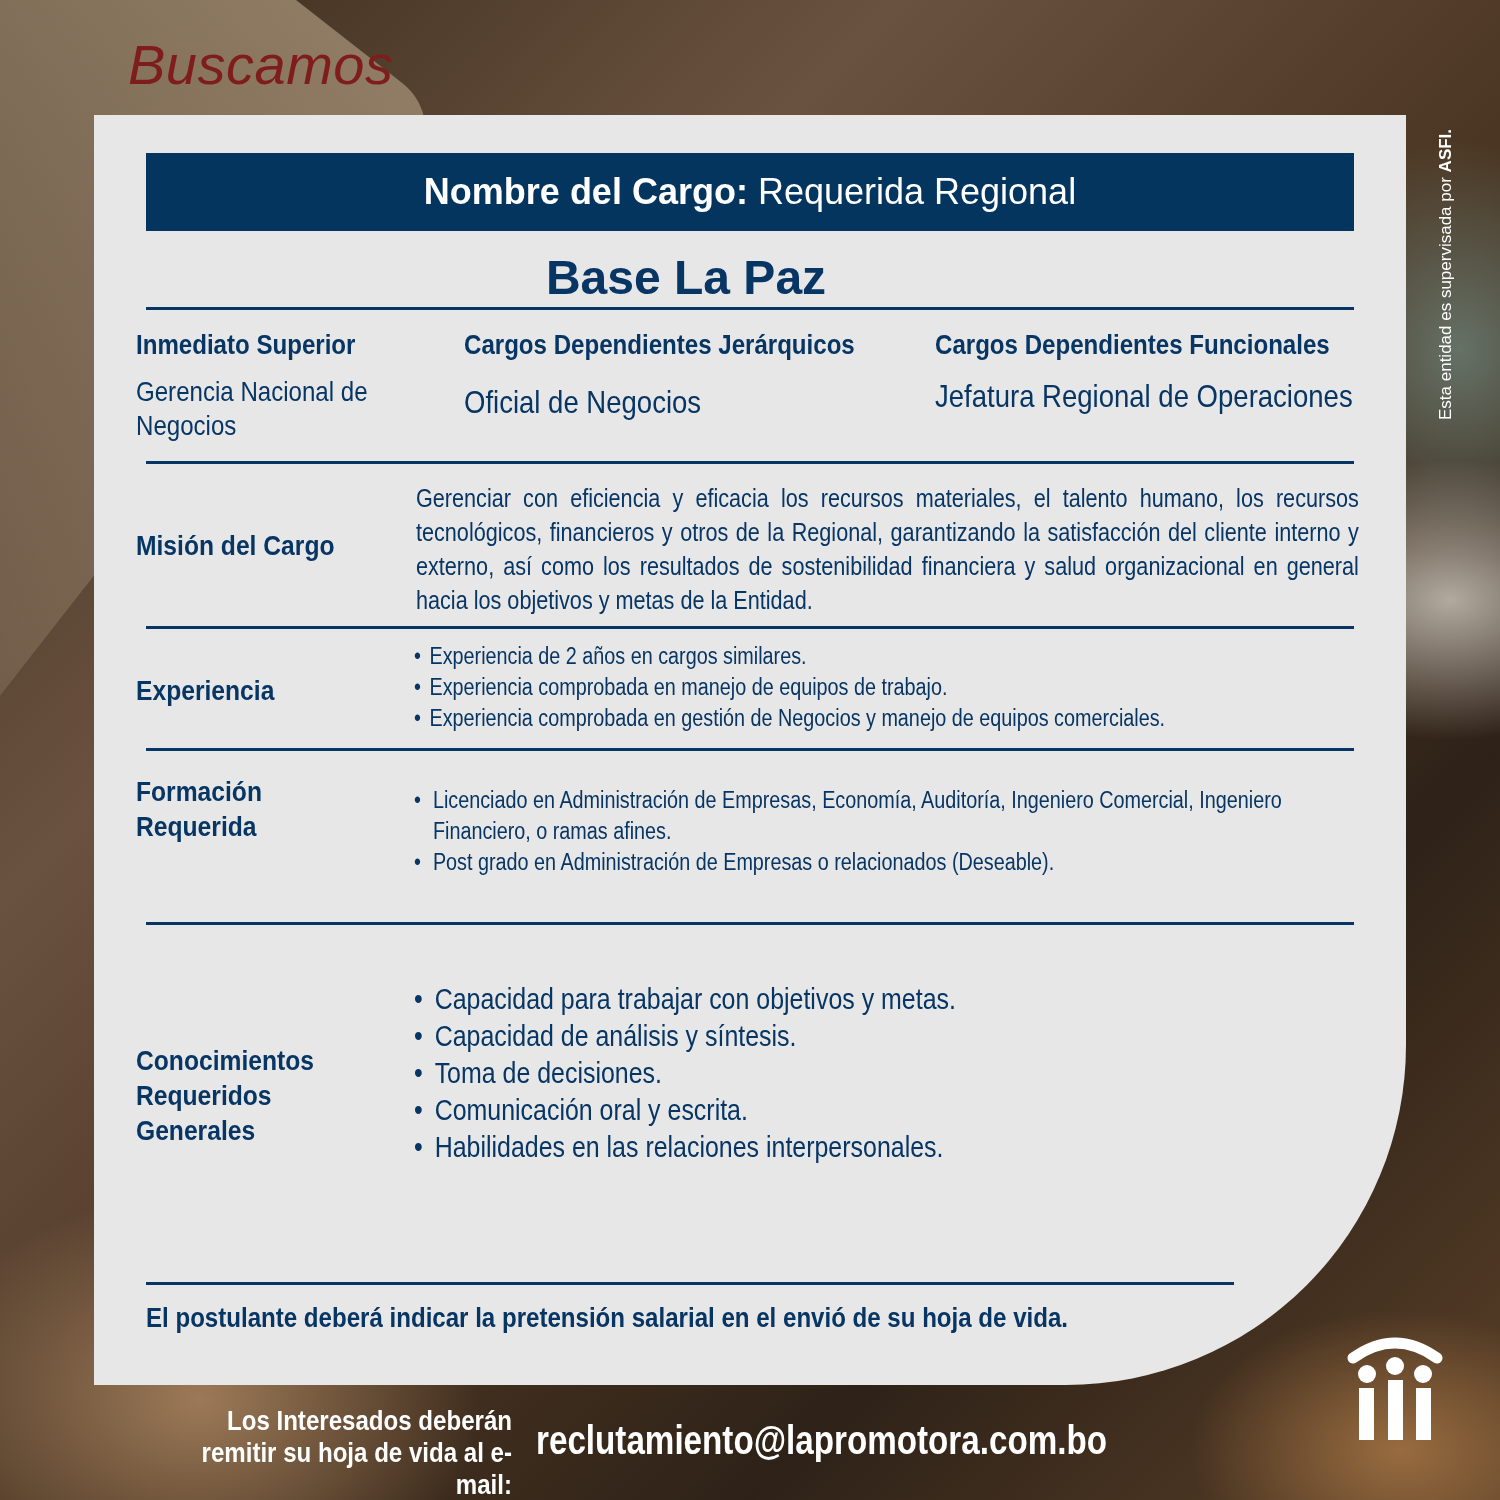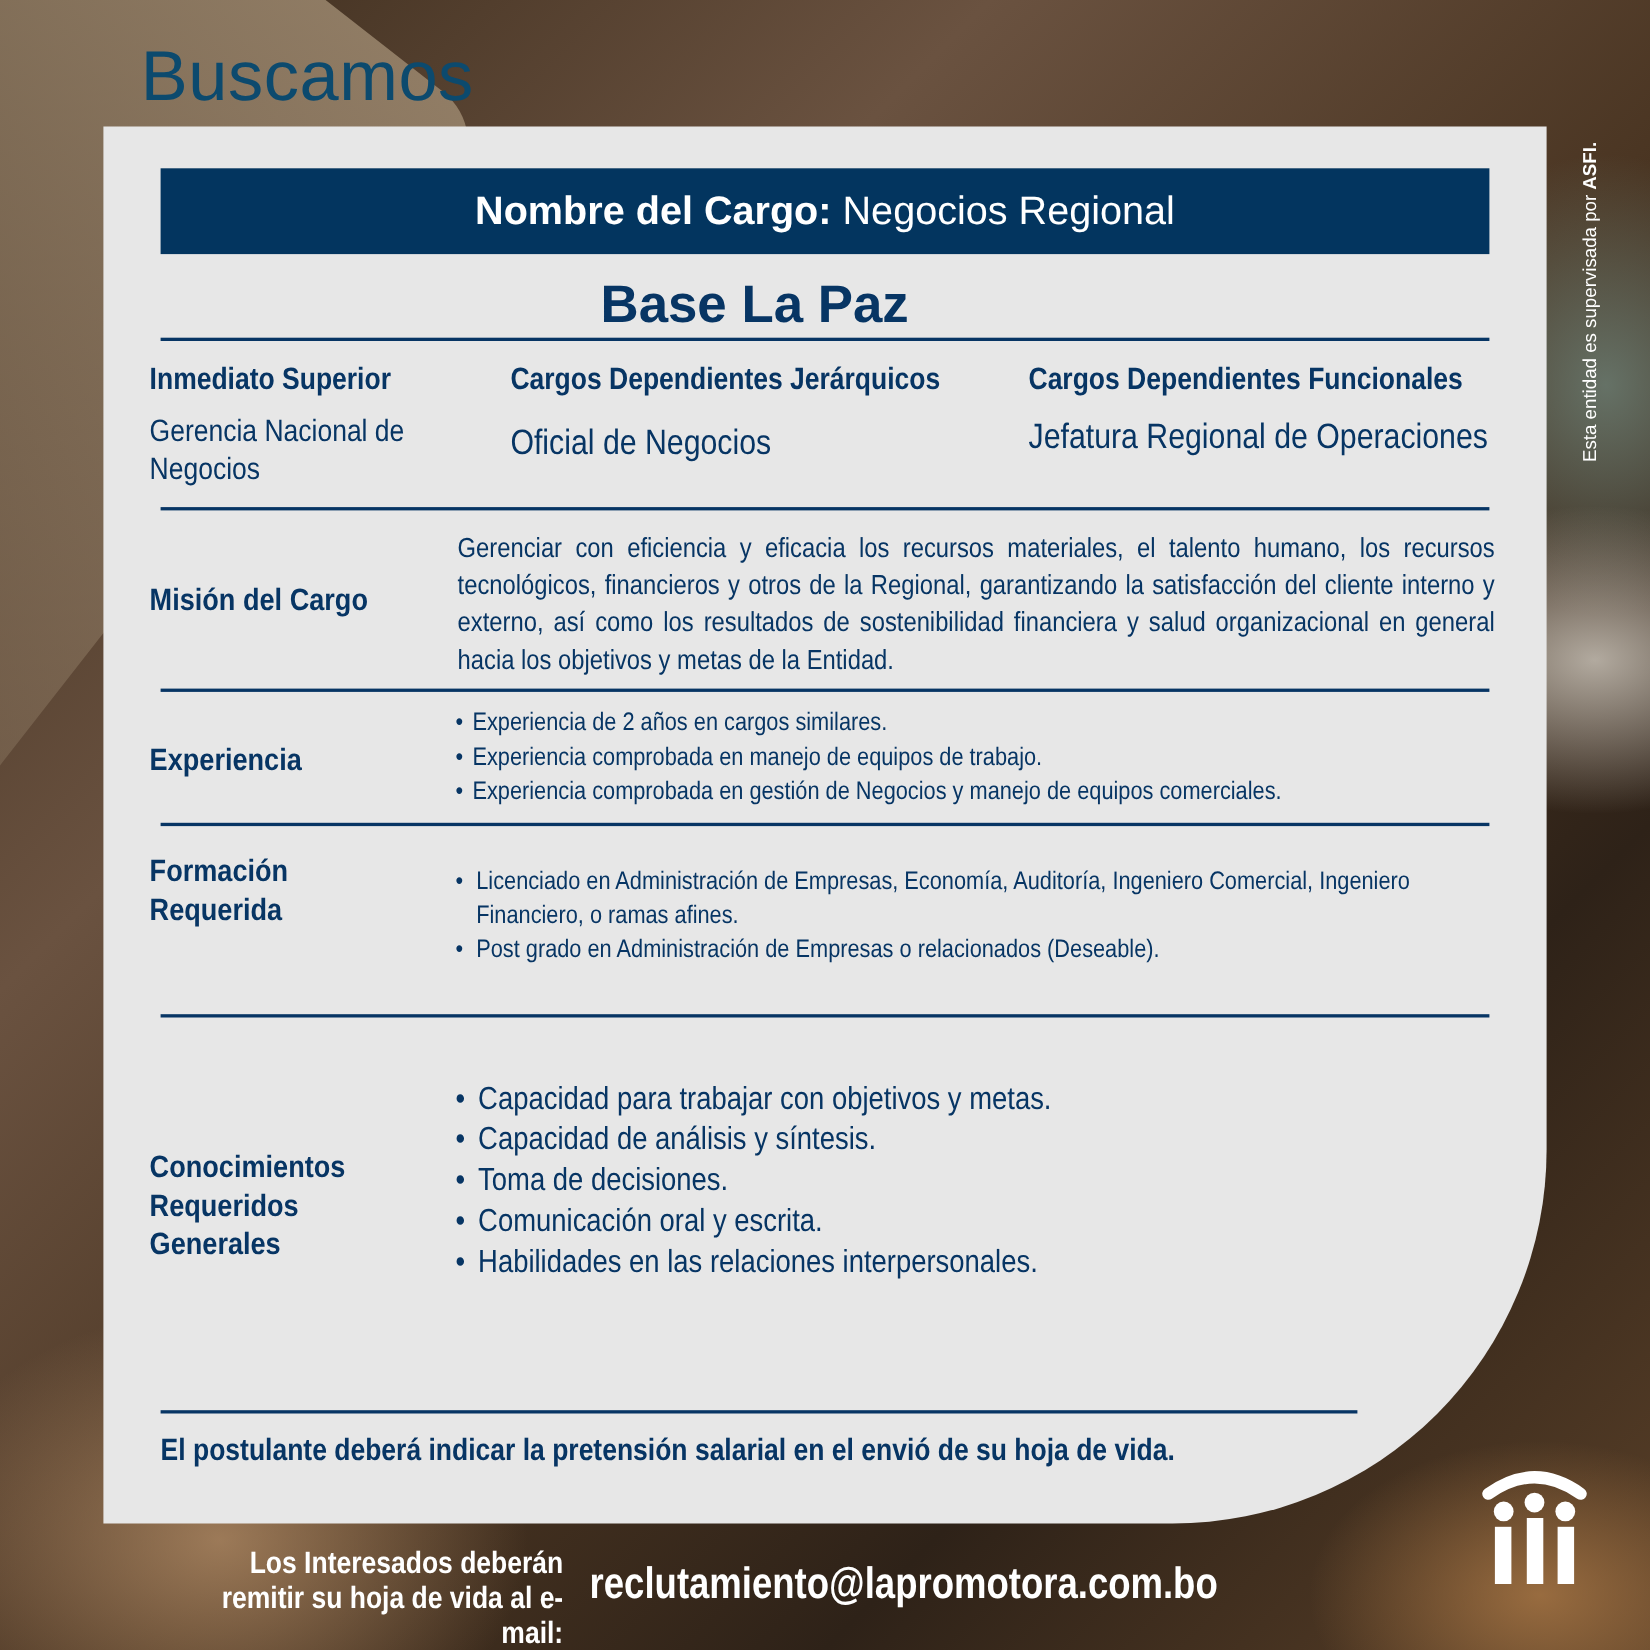--- a/index.html
+++ b/index.html
@@ -15,21 +15,21 @@
       linear-gradient(135deg, #3a2a1a 0%, #6a5240 30%, #4a3522 55%, #2e2218 75%, #5a4028 100%);
   }
   .bg-stripe {
     position: absolute; left: 40px; top: -200px; width: 520px; height: 900px;
     background: linear-gradient(180deg, rgba(155,135,110,0.85), rgba(120,100,80,0.5));
     transform: rotate(38deg); transform-origin: top left;
     border-radius: 60px;
   }
   .title {
     position: absolute; left: 128px; top: 32px;
-    font-size: 64px; color: #0c4a6e; letter-spacing: 0.5px;
+    font-size: 56px; font-style: italic; color: #7f1d1d; letter-spacing: 0.5px;
   }
   .asfi {
     position: absolute; left: 1436px; top: 420px;
     transform: rotate(-90deg); transform-origin: top left;
     font-size: 17px; color: #ffffff; white-space: nowrap;
   }
   .asfi b { font-weight: bold; }
   .card {
     position: absolute; left: 94px; top: 115px; width: 1312px; height: 1270px;
     background: #e7e7e7;
@@ -95,21 +95,21 @@
 <div class="bg-stripe"></div>
 
 <div class="title">Buscamos</div>
 
 <div class="asfi"><span>Esta entidad es supervisada por </span><b>ASFI.</b></div>
 
 <div class="card">
   <div class="card-inner">
     <div class="name-bar">
       <span class="lbl">Nombre del Cargo:</span>
-      <span>Negocios Regional</span>
+      <span>Requerida Regional</span>
     </div>
 
     <div class="base">Base La Paz</div>
 
     <div class="rule" style="top:192px"></div>
 
     <div class="col-h" style="left:42px; top:214px">Inmediato Superior</div>
     <div class="col-v" style="left:42px; top:260px; width:300px">Gerencia Nacional de Negocios</div>
 
     <div class="col-h" style="left:370px; top:214px">Cargos Dependientes Jerárquicos</div>

